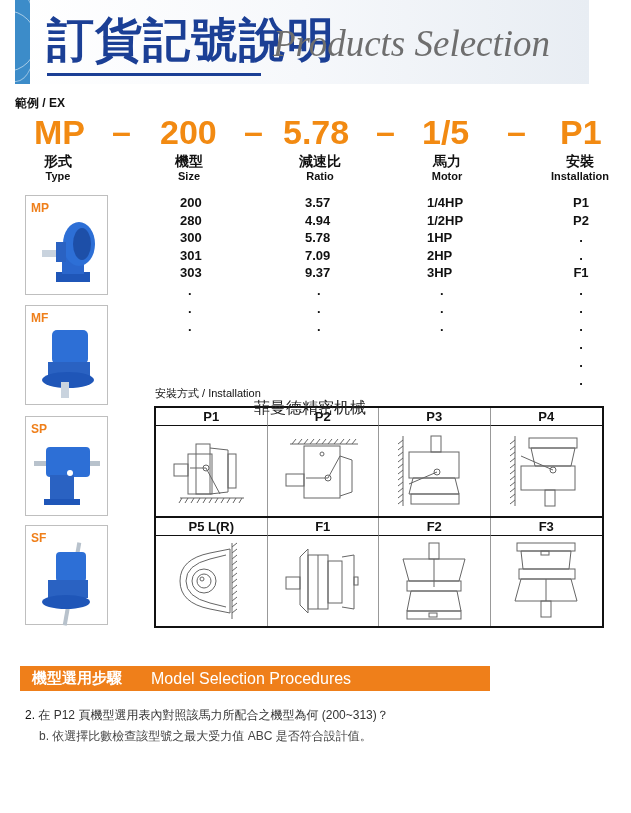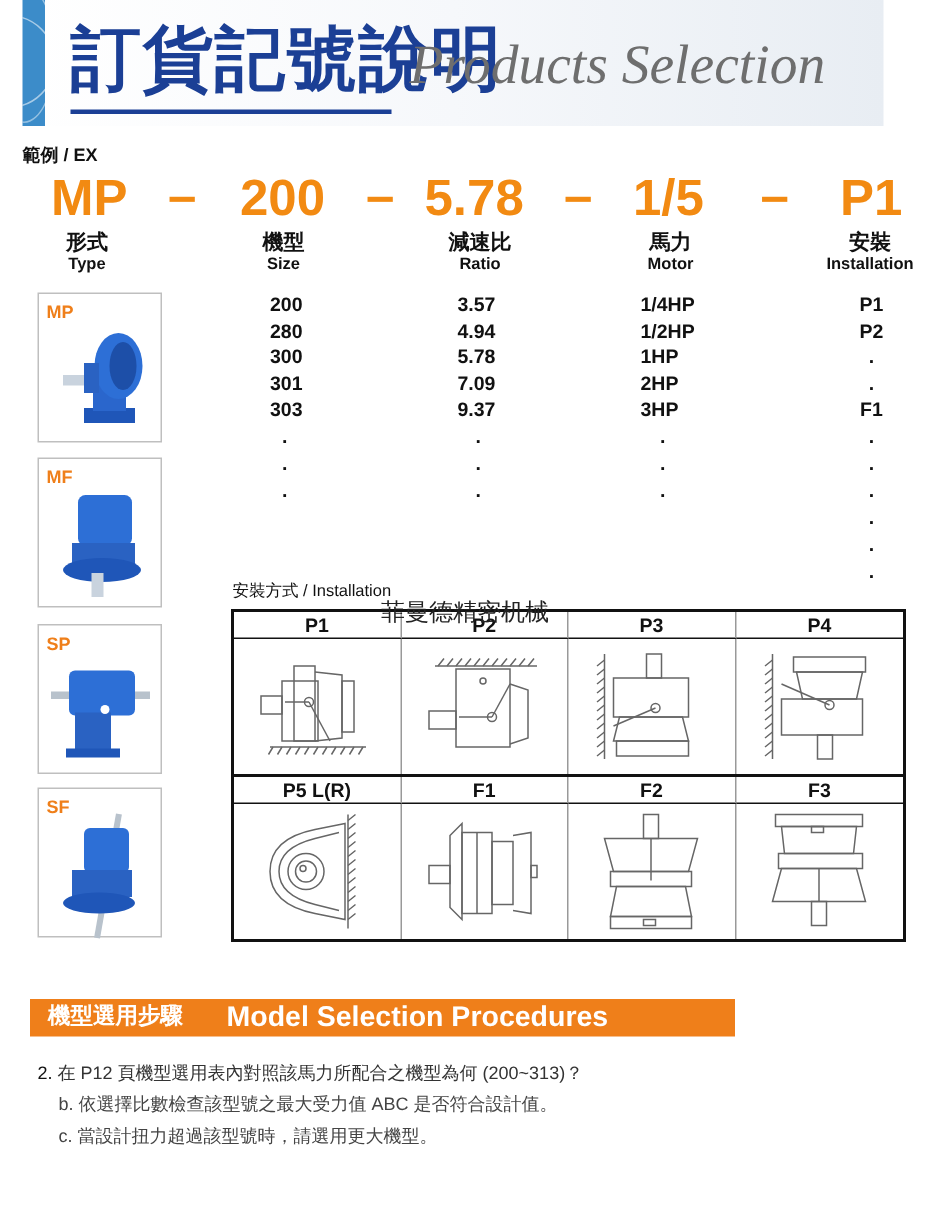--- a/index.html
+++ b/index.html
@@ -49,21 +49,21 @@
   .inst-head { height: 18px; border-bottom: 1px solid #111; font-size: 13px; font-weight: bold; text-align: center;
     line-height: 17px; }
   .inst-cell { height: 90px; position: relative; }
   .inst-grid > div:not(:nth-child(4n)) { border-right: 1px solid #999; }
   .inst-row2 { border-top: 2px solid #111; }
   .inst-cell svg { position: absolute; left: 50%; top: 50%; transform: translate(-50%, -50%); }
 
   
   .section-bar { position: absolute; left: 20px; top: 666px; width: 470px; height: 25px; background: #ef7f1a; }
   .section-bar .zh { position: absolute; left: 12px; top: 2px; font-size: 15px; font-weight: bold; color: #fff; line-height: 20px; }
-  .section-bar .en { position: absolute; left: 131px; top: 4px; font-size: 19px; font-weight: bold; color: #fff; line-height: 18px; }
+  .section-bar .en { position: absolute; left: 131px; top: 4px; font-size: 16px; font-weight: normal; color: #fff; line-height: 18px; }
 
   .steps { position: absolute; left: 25px; top: 705px; font-size: 12px; color: #333; line-height: 21px; }
   .steps .step { white-space: nowrap; }
   .steps .sub { padding-left: 14px; color: #444; }
   .steps .num { color: #111; }
 </style>
 </head>
 <body>
 
 <div class="banner">
@@ -313,16 +313,13 @@
 </div>
 
 <div class="steps">
   <div class="step">
     <span class="num">2.</span>
     <span>在 P12 頁機型選用表內對照該馬力所配合之機型為何 (200~313)？</span>
   </div>
   <div class="step sub">
     <span>b. 依選擇比數檢查該型號之最大受力值 ABC 是否符合設計值。</span>
   </div>
-  <div class="step sub">
-    <span>c. 當設計扭力超過該型號時，請選用更大機型。</span>
-  </div>
 </div>
 
 </body></html>

